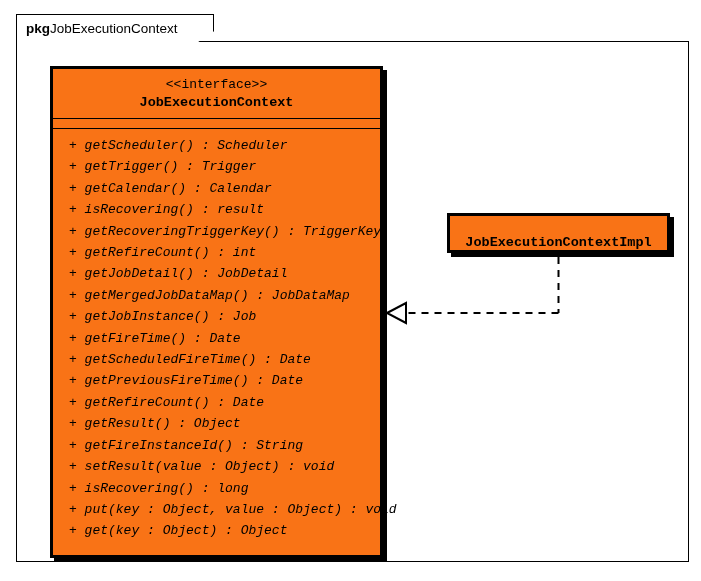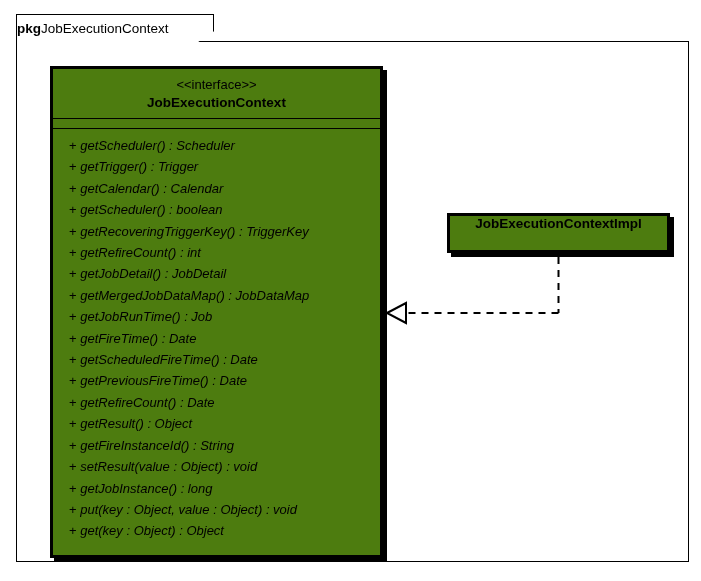--- a/index.html
+++ b/index.html
@@ -43,20 +43,21 @@
     height: 28px;
     box-sizing: border-box;
     background: #ffffff;
     border: 1px solid #000000;
     border-bottom: none;
     
     -webkit-clip-path: polygon(0 0, 100% 0, 100% 62%, 92% 100%, 0 100%);
     clip-path: polygon(0 0, 100% 0, 100% 62%, 92% 100%, 0 100%);
     display: flex;
     align-items: center;
+    padding-left: 9px;
   }
   
   #package-tab-joint {
     position: absolute;
     left: 1px;
     top: 26px;
     width: 180px;
     height: 3px;
     background: #ffffff;
   }
@@ -67,22 +68,23 @@
   }
   #package-tab-name {
     font-size: 13.5px;
     font-weight: normal;
   }
 
   
   .class-box {
     position: absolute;
     box-sizing: border-box;
-    background: #4d7c0f;
+    background: #f97316;
     border: 3px solid #000000;
+    font-family: Liberation Mono, monospace;
   }
   .class-shadow {
     position: absolute;
     background: #000000;
   }
 
   
   #interface-box {
     left: 50px;
     top: 66px;
@@ -139,21 +141,21 @@
     font-style: normal;
   }
 
   
   #impl-box {
     left: 447px;
     top: 213px;
     width: 223px;
     height: 40px;
     display: flex;
-    align-items: flex-start;
+    align-items: flex-end;
     justify-content: center;
   }
   #impl-shadow-r {
     left: 670px;
     top: 217px;
     width: 4px;
     height: 40px;
   }
   #impl-shadow-b {
     left: 451px;
@@ -196,34 +198,34 @@
     <div id="interface-stereotype">&lt;&lt;interface&gt;&gt;</div>
     <div id="interface-name">JobExecutionContext</div>
   </div>
   <div class="compartment-sep"></div>
   <div id="attributes-compartment"></div>
   <div class="compartment-sep"></div>
   <div id="operations-compartment">
       <div class="operation"><span class="vis">+</span><span> getScheduler() : Scheduler</span></div>
       <div class="operation"><span class="vis">+</span><span> getTrigger() : Trigger</span></div>
       <div class="operation"><span class="vis">+</span><span> getCalendar() : Calendar</span></div>
-      <div class="operation"><span class="vis">+</span><span> getScheduler() : boolean</span></div>
+      <div class="operation"><span class="vis">+</span><span> isRecovering() : result</span></div>
       <div class="operation"><span class="vis">+</span><span> getRecoveringTriggerKey() : TriggerKey</span></div>
       <div class="operation"><span class="vis">+</span><span> getRefireCount() : int</span></div>
       <div class="operation"><span class="vis">+</span><span> getJobDetail() : JobDetail</span></div>
       <div class="operation"><span class="vis">+</span><span> getMergedJobDataMap() : JobDataMap</span></div>
-      <div class="operation"><span class="vis">+</span><span> getJobRunTime() : Job</span></div>
+      <div class="operation"><span class="vis">+</span><span> getJobInstance() : Job</span></div>
       <div class="operation"><span class="vis">+</span><span> getFireTime() : Date</span></div>
       <div class="operation"><span class="vis">+</span><span> getScheduledFireTime() : Date</span></div>
       <div class="operation"><span class="vis">+</span><span> getPreviousFireTime() : Date</span></div>
       <div class="operation"><span class="vis">+</span><span> getRefireCount() : Date</span></div>
       <div class="operation"><span class="vis">+</span><span> getResult() : Object</span></div>
       <div class="operation"><span class="vis">+</span><span> getFireInstanceId() : String</span></div>
       <div class="operation"><span class="vis">+</span><span> setResult(value : Object) : void</span></div>
-      <div class="operation"><span class="vis">+</span><span> getJobInstance() : long</span></div>
+      <div class="operation"><span class="vis">+</span><span> isRecovering() : long</span></div>
       <div class="operation"><span class="vis">+</span><span> put(key : Object, value : Object) : void</span></div>
       <div class="operation"><span class="vis">+</span><span> get(key : Object) : Object</span></div>
     </div>
 </div>
 
 <div class="class-shadow" id="impl-shadow-r"></div>
 <div class="class-shadow" id="impl-shadow-b"></div>
 
 <div class="class-box" id="impl-box">
   <span id="impl-name">JobExecutionContextImpl</span>

